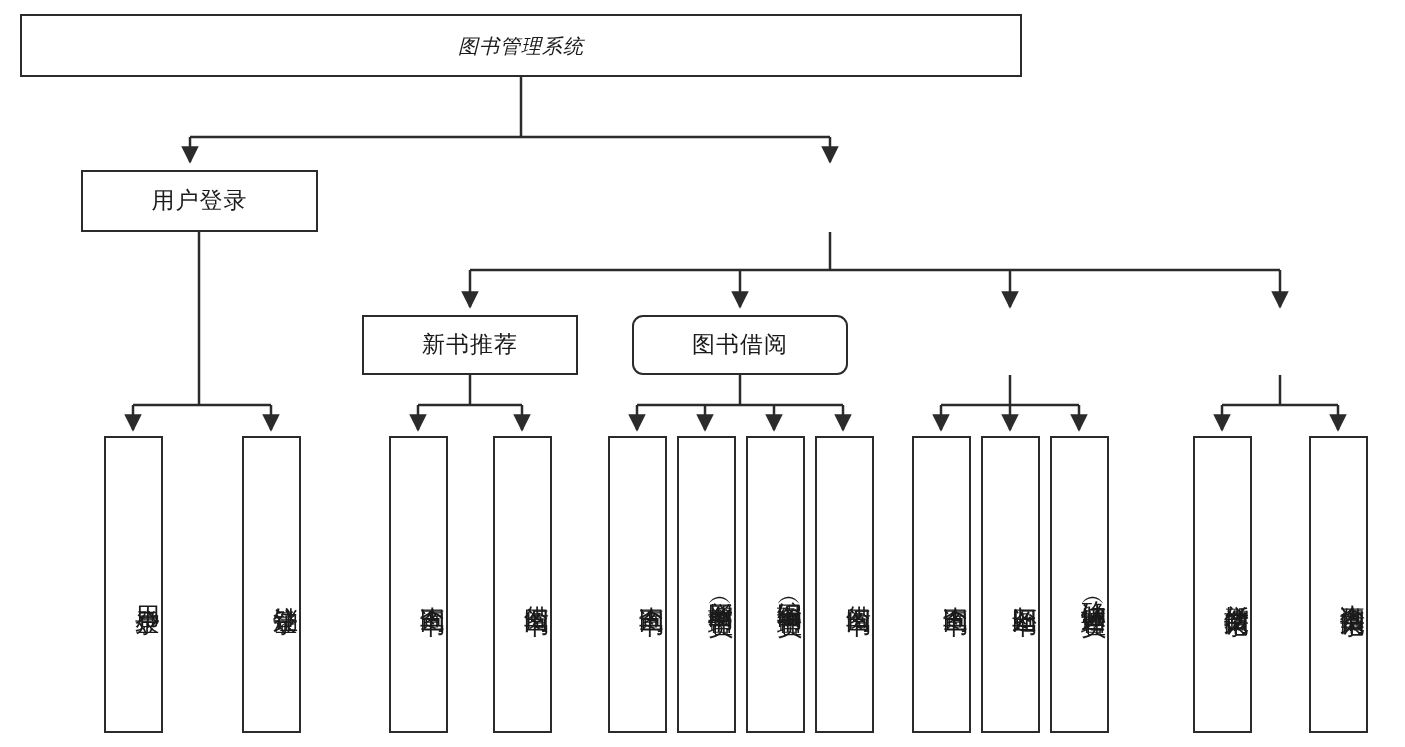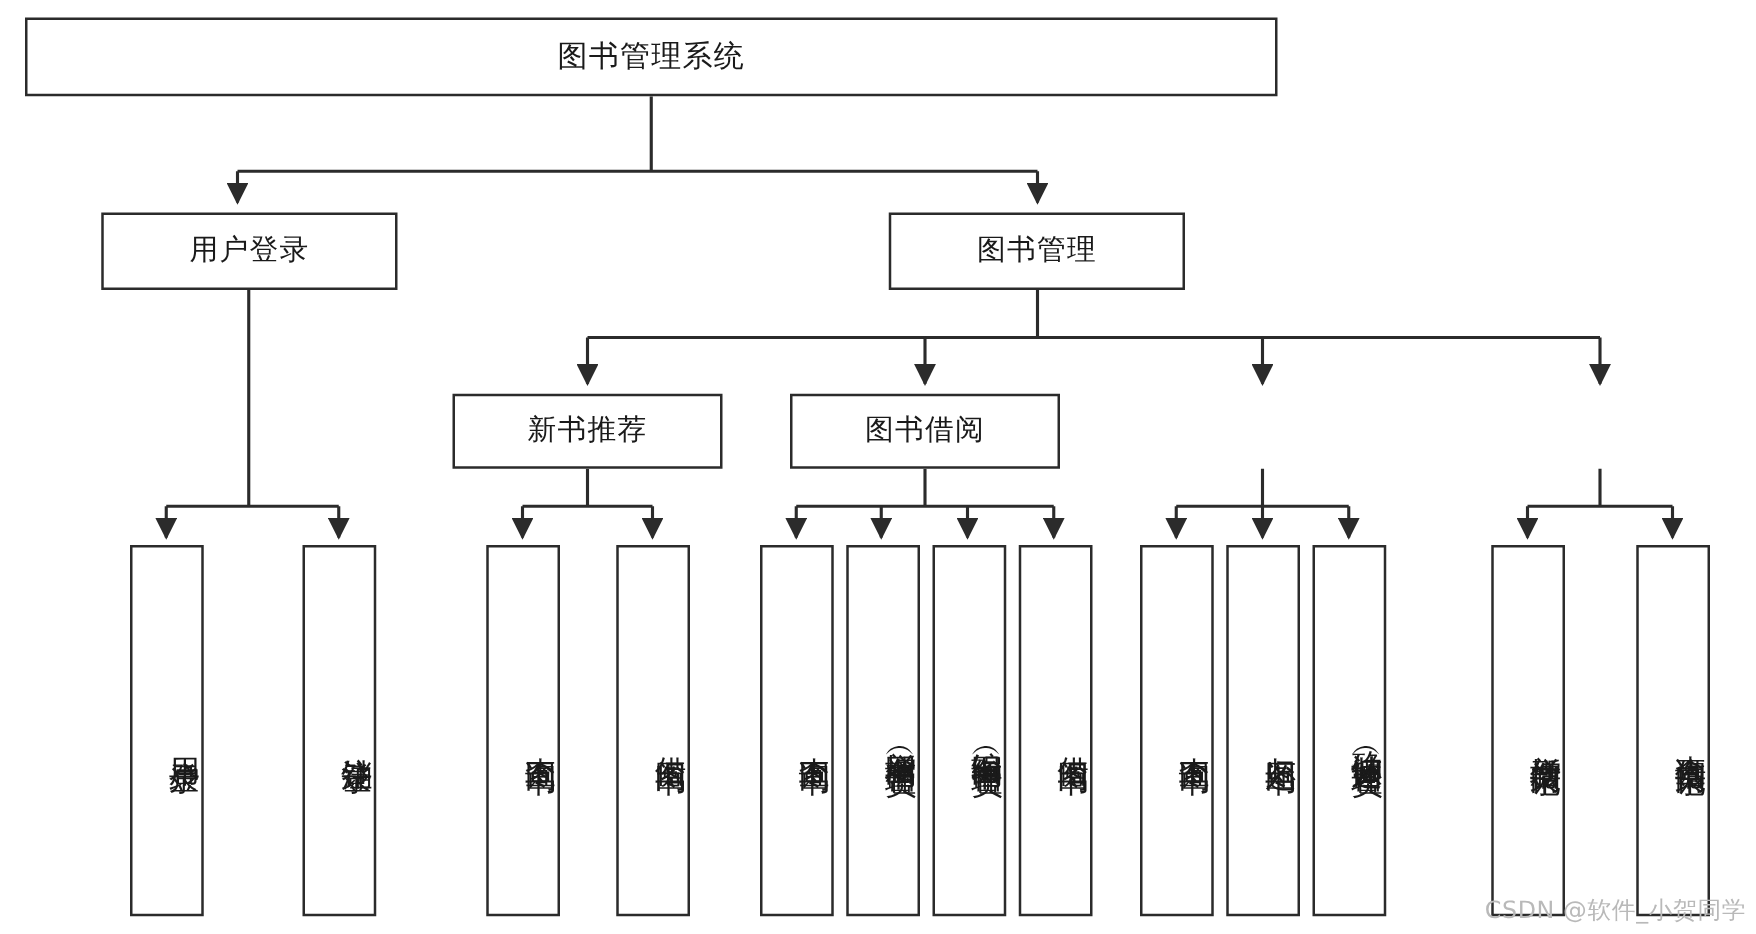--- a/index.html
+++ b/index.html
@@ -27,21 +27,22 @@
     justify-content: center;
     color: #1a1a1a;
   }
   .node-h {
     font-size: 23px;
     letter-spacing: 1px;
     line-height: 1.2;
     white-space: nowrap;
   }
   .node-root {
-    font-size: 24px;
+    font-size: 20px;
+    font-style: italic;
   }
   
   .node-v {
     writing-mode: vertical-rl;
     text-orientation: upright;
     align-items: flex-start;
     justify-content: center;
     padding-top: 10px;
     font-size: 25px;
     line-height: 1.12;
@@ -126,28 +127,25 @@
     </g>
   </svg>
 
   <div class="node node-h node-root" style="left:20px; top:14px; width:1002px; height:63px;">
     <span>图书管理系统</span>
   </div>
 
   <div class="node node-h" style="left:81px; top:170px; width:237px; height:62px;">
     <span>用户登录</span>
   </div>
-  <div class="node node-h" style="left:711px; top:170px; width:237px; height:62px;">
-    <span>图书管理</span>
-  </div>
 
   <div class="node node-h" style="left:362px; top:315px; width:216px; height:60px;">
     <span>新书推荐</span>
   </div>
-  <div class="node node-h" style="left:632px; top:315px; width:216px; height:60px;">
+  <div class="node node-h" style="left:632px; top:315px; width:216px; height:60px;border-radius:11px;">
     <span>图书借阅</span>
   </div>
 
   <div class="node node-v" style="left:104px; top:436px; width:59px; height:297px;">
     <span class="vlabel">用户登录</span>
   </div>
   <div class="node node-v" style="left:242px; top:436px; width:59px; height:297px;">
     <span class="vlabel">注销登录</span>
   </div>
 
@@ -181,15 +179,14 @@
     <span class="vlabel">确认归还（管理员）</span>
   </div>
 
   <div class="node node-v" style="left:1193px; top:436px; width:59px; height:297px;">
     <span class="vlabel">新增借阅记录</span>
   </div>
   <div class="node node-v" style="left:1309px; top:436px; width:59px; height:297px;">
     <span class="vlabel">查询借阅记录</span>
   </div>
 
-  <div class="watermark">CSDN @软件_小贺同学</div>
 
 </div>
 
 </body></html>

